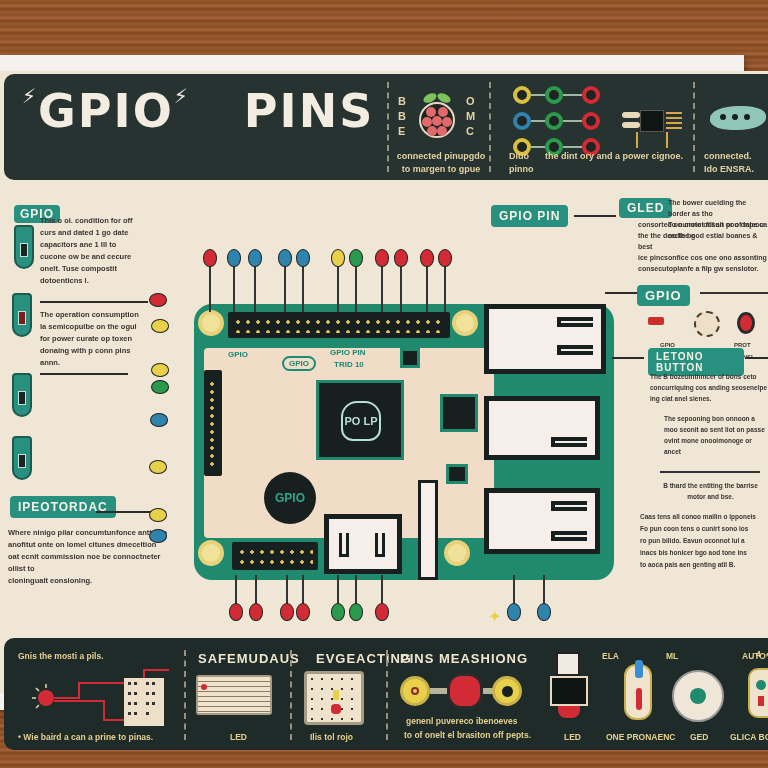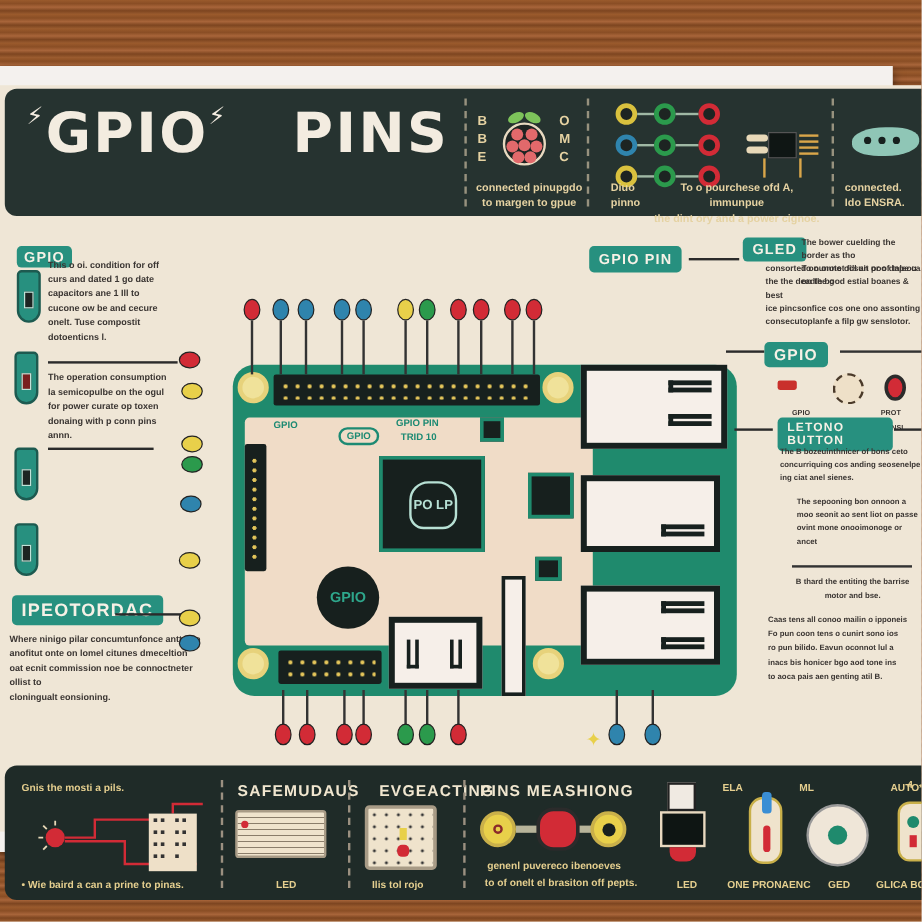--- a/index.html
+++ b/index.html
@@ -106,21 +106,20 @@
       <div style="position:absolute;left:2px;top:20px;width:18px;height:6px;background:#e8d9b8;border-radius:3px"></div>
       <div style="position:absolute;left:46px;top:10px;width:16px;height:2px;background:#d9a64a;box-shadow:0 5px 0 #d9a64a,0 10px 0 #d9a64a,0 15px 0 #d9a64a"></div>
       <div style="position:absolute;left:16px;top:30px;width:2px;height:16px;background:#d9a64a"></div>
       <div style="position:absolute;left:46px;top:30px;width:2px;height:16px;background:#d9a64a"></div>
     </div>
     <div class="hcol-text" style="left:505px;top:76px;text-align:left">
       <div>Diuo</div>
         <div>pinno</div>
     </div>
     <div class="hcol-text" style="left:540px;top:76px;width:140px">
-      <div>To o pourchese ofd A, immunpue</div>
         <div>the dint ory and a power cignoe.</div>
     </div>
     <div class="vsep" style="left:689px"></div>
 
     <div style="position:absolute;left:706px;top:32px;width:56px;height:24px;background:#8fc6b6;border-radius:50% 40% 50% 40%">
       <div style="position:absolute;left:10px;top:8px;width:6px;height:6px;border-radius:50%;background:#17201e;box-shadow:12px 0 0 #17201e,24px 0 0 #17201e"></div>
     </div>
     <div class="hcol-text" style="left:700px;top:76px;text-align:left">
       <div>connected.</div>
         <div>Ido ENSRA.</div>
@@ -142,21 +141,21 @@
   <div class="rule" style="left:40px;top:318px;width:88px"></div>
 
   <div class="side-icon" style="left:12px;top:318px">
       <div class="screen"></div>
     </div>
 
   <div class="side-icon" style="left:12px;top:381px">
       <div class="screen"></div>
     </div>
 
-  <div class="teal-tag" style="left:10px;top:441px;font-size:15px;padding:4px 8px">IPEOTORDAC</div>
+  <div class="teal-tag" style="left:10px;top:441px;font-size:12px;padding:4px 8px">IPEOTORDAC</div>
   <div class="rule" style="left:96px;top:456px;width:70px"></div>
   <div class="body-text" style="left:8px;top:472px;width:170px">
     <div>Where ninigo pilar concumtunfonce antt cuo</div>
       <div>anofitut onte on lomel citunes dmeceltion</div>
     <div>oat ecnit commission noe be connoctneter ollist to</div>
       <div>cloningualt eonsioning.</div>
   </div>
 
   <div class="board">
     <div class="board-inner"></div>

